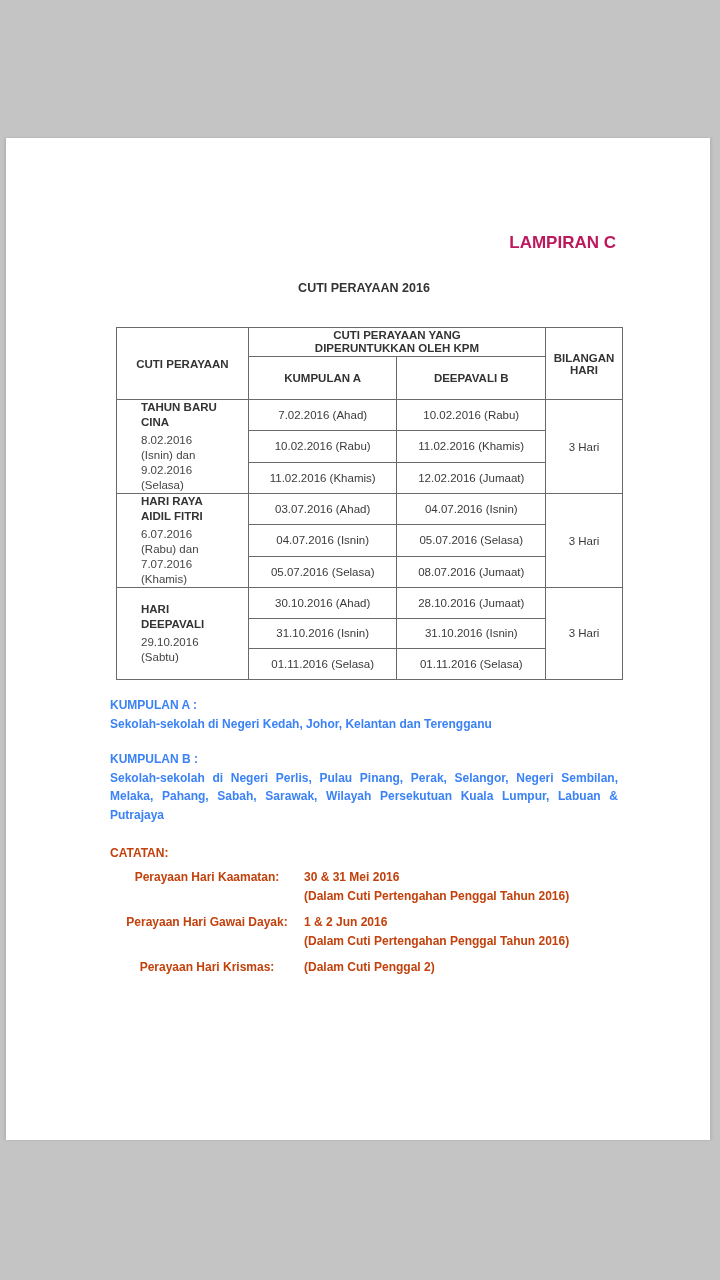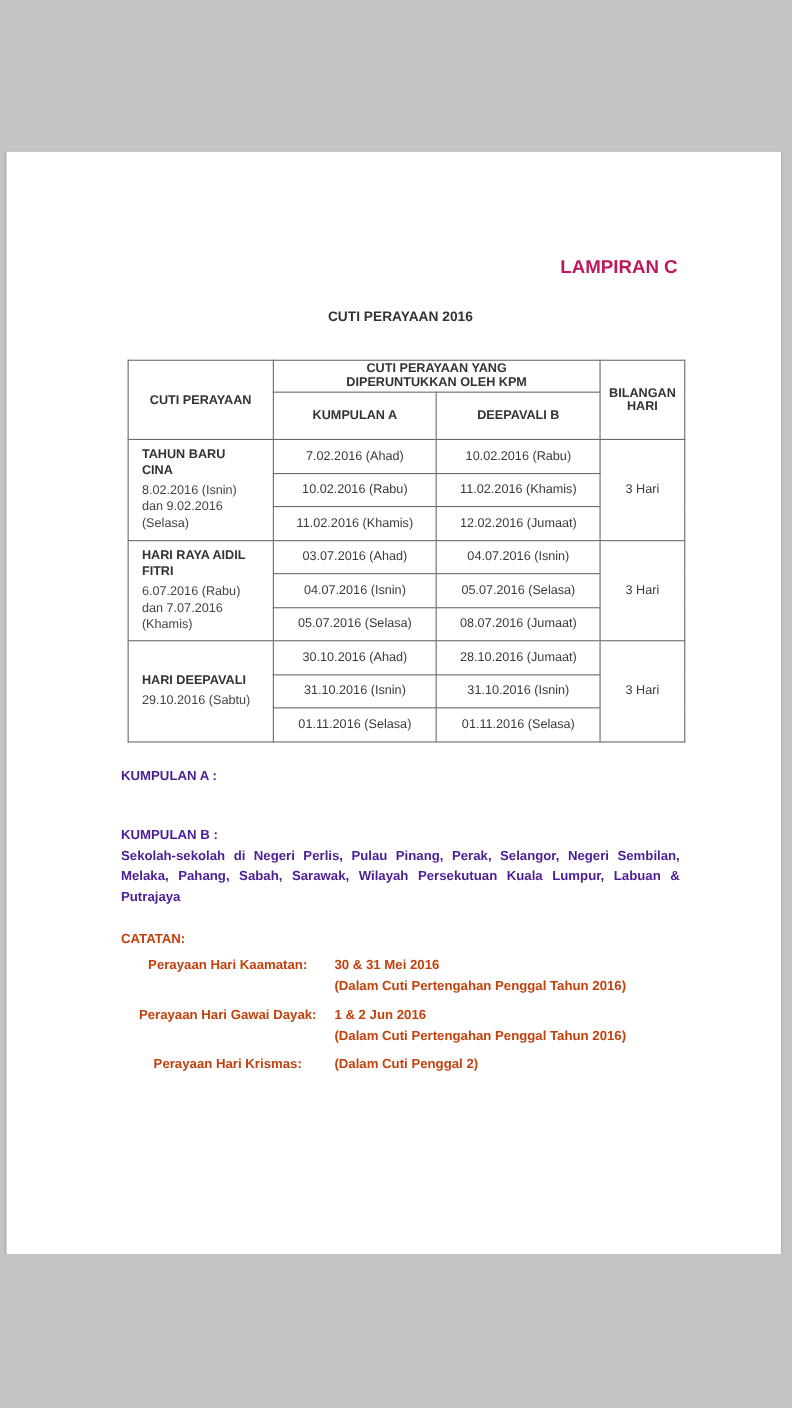--- a/index.html
+++ b/index.html
@@ -48,34 +48,34 @@
   table.holidays th { font-weight: bold; font-size: 11.5px; color: #333; }
   .col1 { width: 131px; }
   .colA { width: 148px; }
   .colB { width: 148px; }
   .colH { width: 76px; }
   .hdr-top { height: 28px; line-height: 13px; }
   .hdr-sub { height: 42px; }
   tr.data td { height: 29.5px; }
   td.fest {
     text-align: left !important;
-    padding: 0 12px !important;
+    padding: 0 24px !important;
     vertical-align: middle;
     line-height: 15px;
     margin-left: 36px;
   }
   .fest-name { font-weight: bold; color: #333; display: block; margin-bottom: 3px; }
   .fest-date { display: block; color: #444; }
   .section {
     position: absolute;
     left: 104px;
     width: 508px;
     font-size: 12px;
     font-weight: bold;
-    color: #4c1d95;
+    color: #3b82f6;
     line-height: 18.5px;
   }
   .section .just { text-align: justify; text-align-last: left; }
   .notes {
     position: absolute;
     left: 104px; top: 708px;
     width: 520px;
     font-size: 12px; font-weight: bold;
     color: #c2410c;
   }
@@ -160,20 +160,21 @@
     </tr>
     <tr class="data">
       <td>01.11.2016 (Selasa)</td>
       <td>01.11.2016 (Selasa)</td>
     </tr>
   </tbody>
     </table>
 
   <div class="section" style="top:558px;">
     <div>KUMPULAN A :</div>
+    <div>Sekolah-sekolah di Negeri Kedah, Johor, Kelantan dan Terengganu</div>
   </div>
 
   <div class="section" style="top:612px;">
     <div>KUMPULAN B :</div>
     <div class="just">Sekolah-sekolah di Negeri Perlis, Pulau Pinang, Perak, Selangor, Negeri Sembilan, Melaka, Pahang, Sabah, Sarawak, Wilayah Persekutuan Kuala Lumpur, Labuan &amp; Putrajaya</div>
   </div>
 
   <div class="notes">
     <div>CATATAN:</div>
     <div class="note-row">

